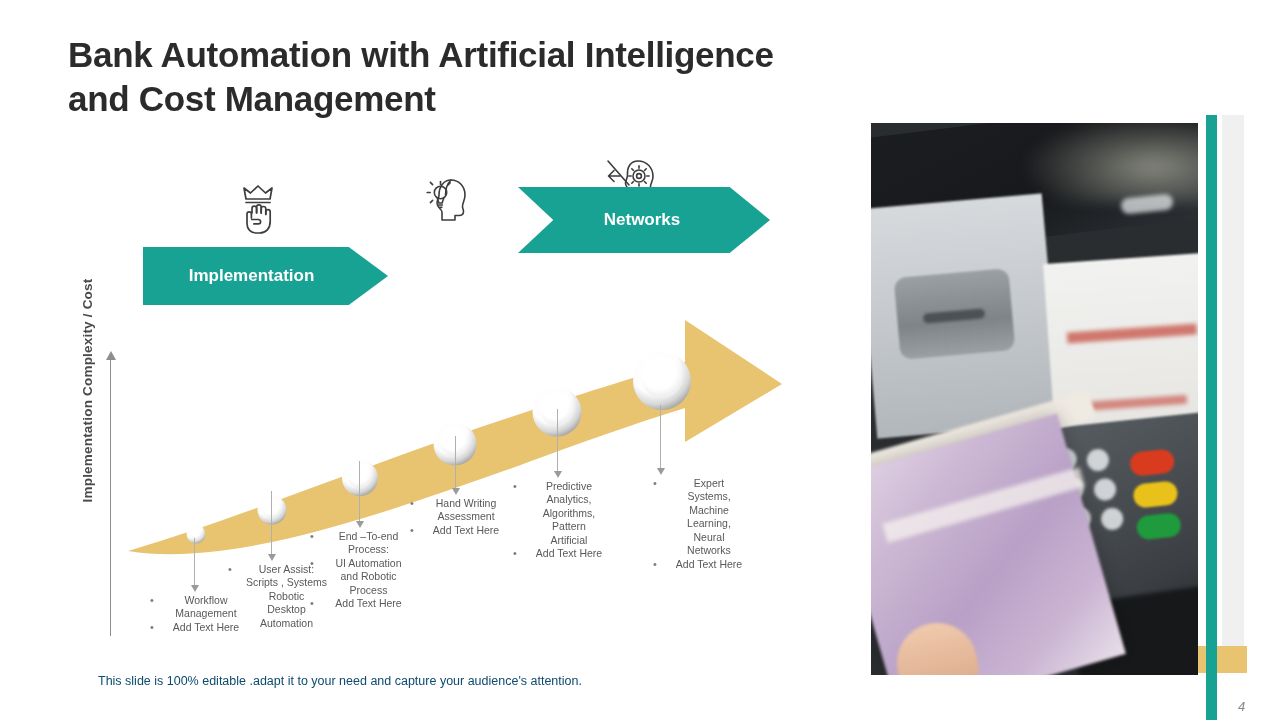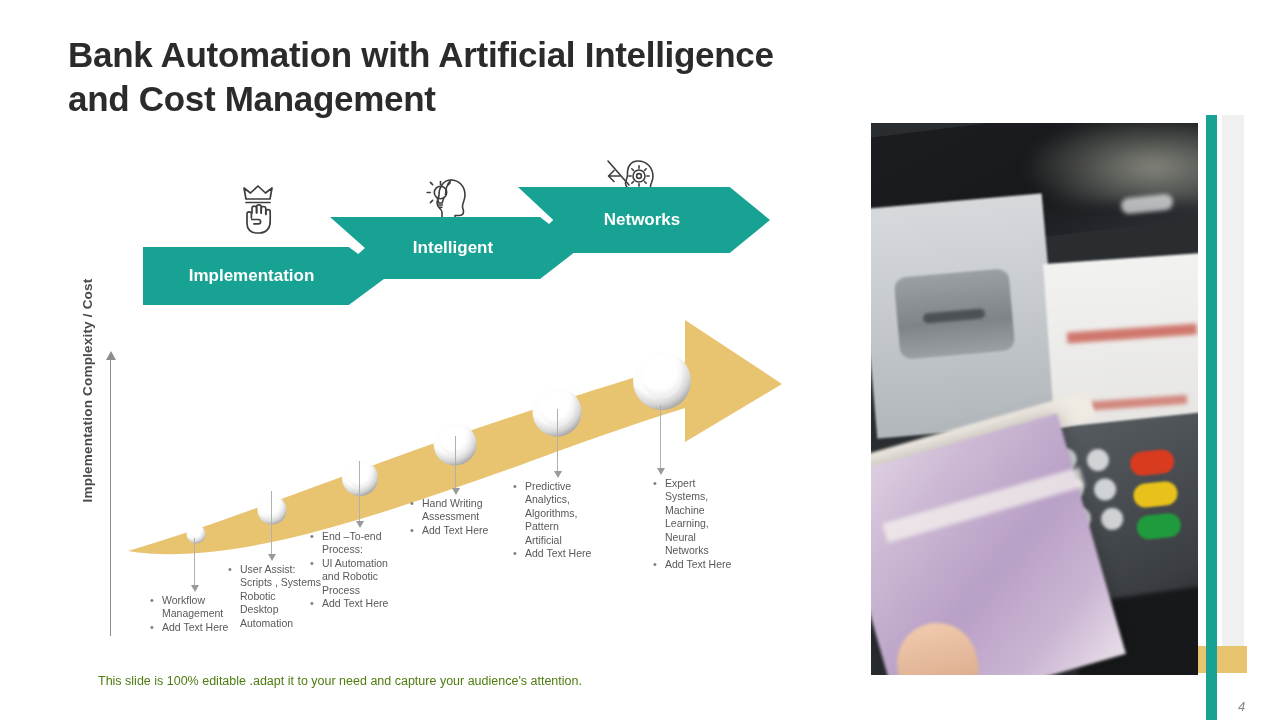--- a/index.html
+++ b/index.html
@@ -228,20 +228,21 @@
     color: #4a4a4a;
     letter-spacing: .2px;
   }
 
   
   .callout {
     position: absolute;
     font-size: 10.5px;
     line-height: 1.28;
     color: #595959;
+    text-align: center;
   }
   .callout ul { list-style: none; }
   .callout li {
     position: relative;
     padding-left: 12px;
     margin-bottom: 0;
   }
   .callout li::before {
     content: "•";
     position: absolute;
@@ -275,21 +276,21 @@
   #ld3 { left: 359px; top: 450px; height: 60px; }
   #ld4 { left: 455px; top: 425px; height: 52px; }
   #ld5 { left: 557px; top: 398px; height: 62px; }
   #ld6 { left: 660px; top: 394px; height: 63px; }
 
   
   #footer {
     position: absolute;
     left: 98px; top: 663px;
     font-size: 12.5px;
-    color: #4d7c0f;
+    color: #0c4a6e;
     text-align: center;
   }
 </style>
 </head>
 <body>
 
 <div id="slide">
 
   <div id="title">Bank Automation with Artificial Intelligence
 and Cost Management</div>
@@ -368,23 +369,20 @@
       <circle cx="34" cy="19" r="2.4"></circle>
       <path d="M34 11.2 v-2.3 M34 26.8 v2.3 M41.8 19 h2.3 M26.2 19 h-2.3 M39.5 13.5 l1.7-1.7 M28.5 24.5 l-1.7 1.7 M39.5 24.5 l1.7 1.7 M28.5 13.5 l-1.7-1.7"></path>
       <line x1="3" y1="4" x2="24" y2="28"></line>
       <path d="M15 19 h-11 M9 13.5 L3.5 19 L9 24.5"></path>
     </svg>
   </div>
 
   <div class="chev" id="chev1">
     <span>Implementation</span>
   </div>
-  <div class="chev" id="chev2">
-    <span>Intelligent</span>
-  </div>
   <div class="chev" id="chev3">
     <span>Networks</span>
   </div>
 
   <svg id="curve-arrow" viewBox="0 0 670 290">
     <defs>
       <radialGradient id="nodeGrad" cx="38%" cy="30%" r="72%">
         <stop offset="0%" stop-color="#ffffff"></stop>
         <stop offset="58%" stop-color="#fdfdfd"></stop>
         <stop offset="84%" stop-color="#d6d6d6"></stop>

